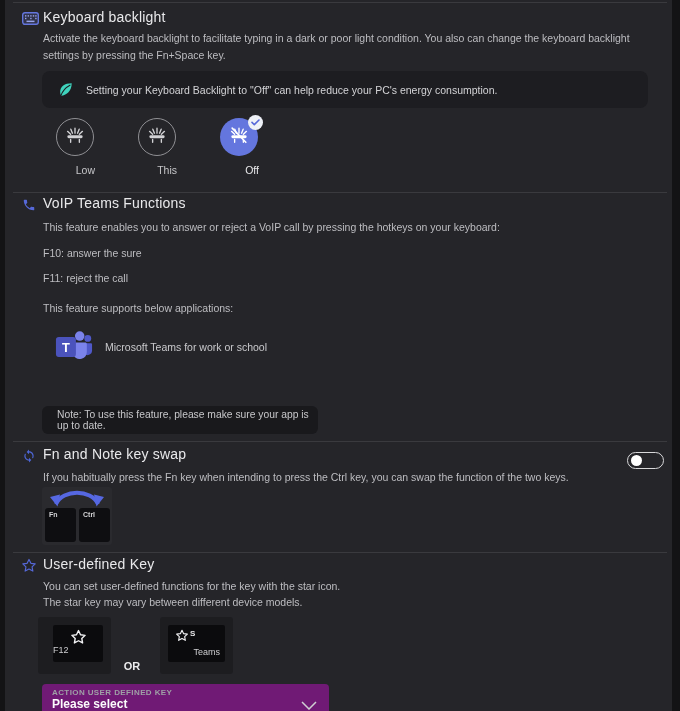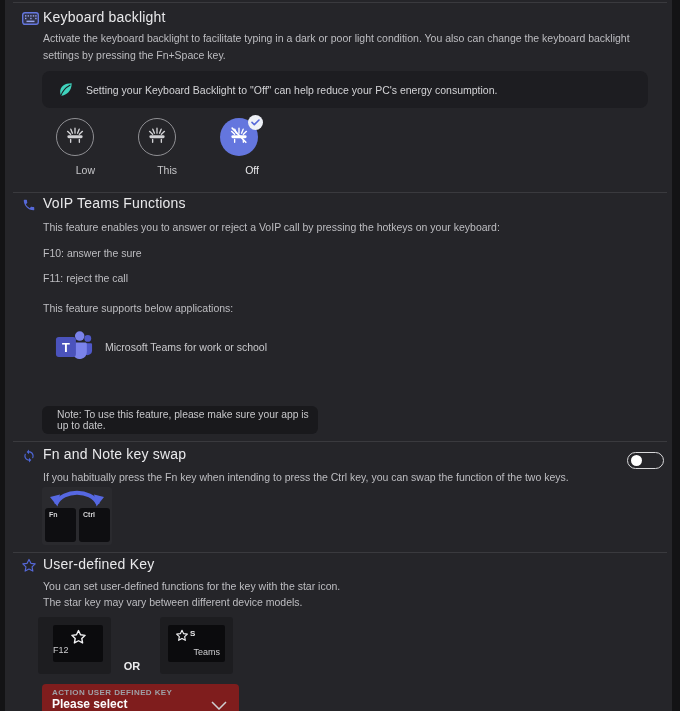--- a/index.html
+++ b/index.html
@@ -61,22 +61,22 @@
   .udk-key1 svg { display:block; margin:4px auto 0; }
   .udk-key1 .klabel { font-size:9px; color:#cdcdd0; margin-top:0px; }
   .udk-key2 { left:8px; top:8px; width:57px; height:37px; }
   .star-s { position:absolute; left:7px; top:4px; display:flex; align-items:flex-start; }
   .star-s .s { font-size:8px; font-weight:bold; color:#e8e8ea; margin-left:1px; }
   .udk-key2 .klabel { position:absolute; right:5px; bottom:5px; font-size:9px; color:#cdcdd0; }
   .or { position:absolute; left:117px; top:636px; width:30px; text-align:center;
     font-size:11px; font-weight:bold; color:#ececee;margin-top:24px; }
 
   
-  .dropdown { position:absolute; left:42px; top:684px; width:197px; height:27px;
-    background:#7f1d1d; border-radius:4px 4px 0 0; }
+  .dropdown { position:absolute; left:42px; top:684px; width:287px; height:27px;
+    background:#701a75; border-radius:4px 4px 0 0; }
   .dd-label { position:absolute; left:10px; top:4px; font-size:8px; font-weight:bold;
     letter-spacing:.4px; color:#9fa0a6; }
   .dd-value { position:absolute; left:10px; top:13px; font-size:12px; font-weight:bold; color:#fbfbfc; }
   .dd-chevron { position:absolute; right:12px; top:12px; }
 
   .edge { position:absolute; top:0; height:711px; background:#131315; }
   .edge-left { left:0; width:5px; }
   .edge-right { left:672px; width:8px; }
 </style>
 </head>

